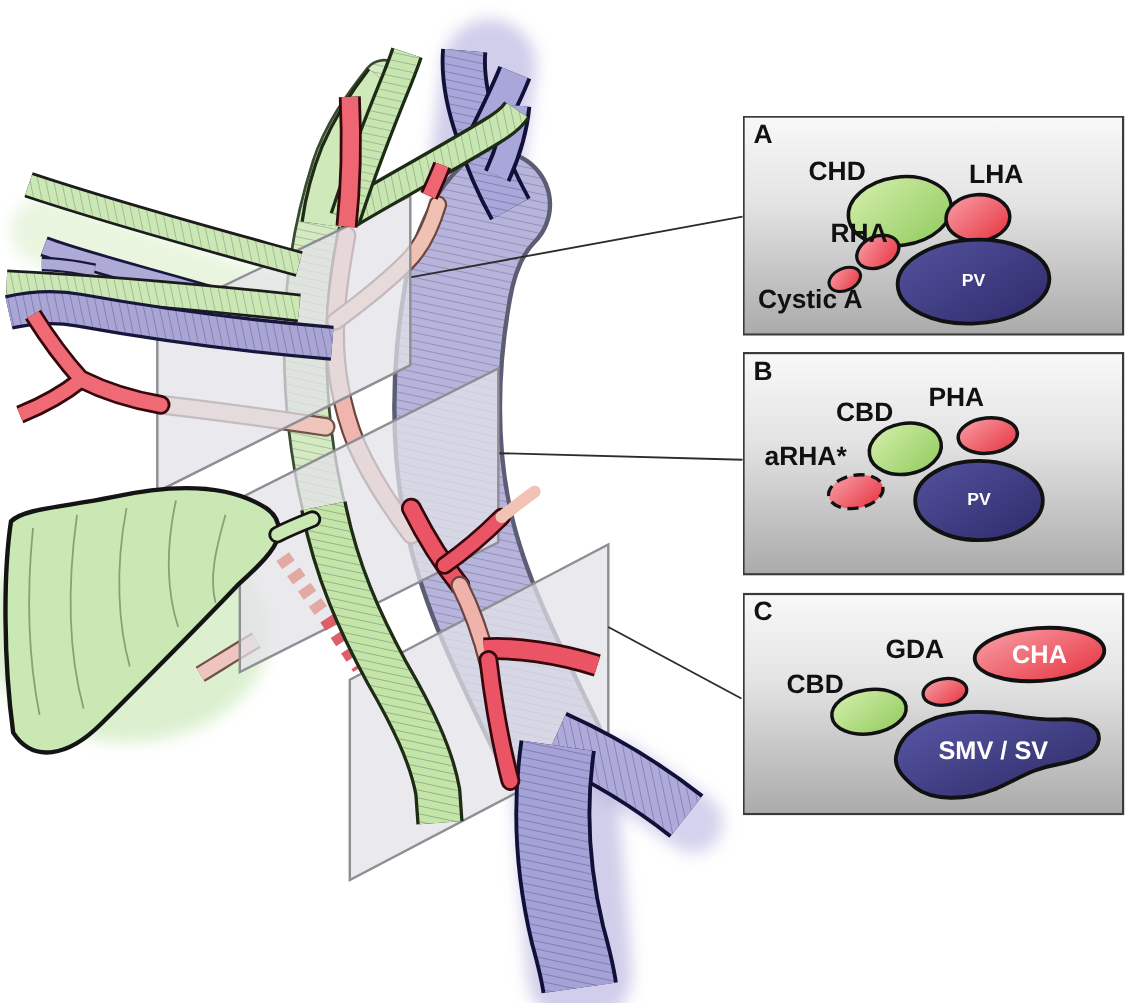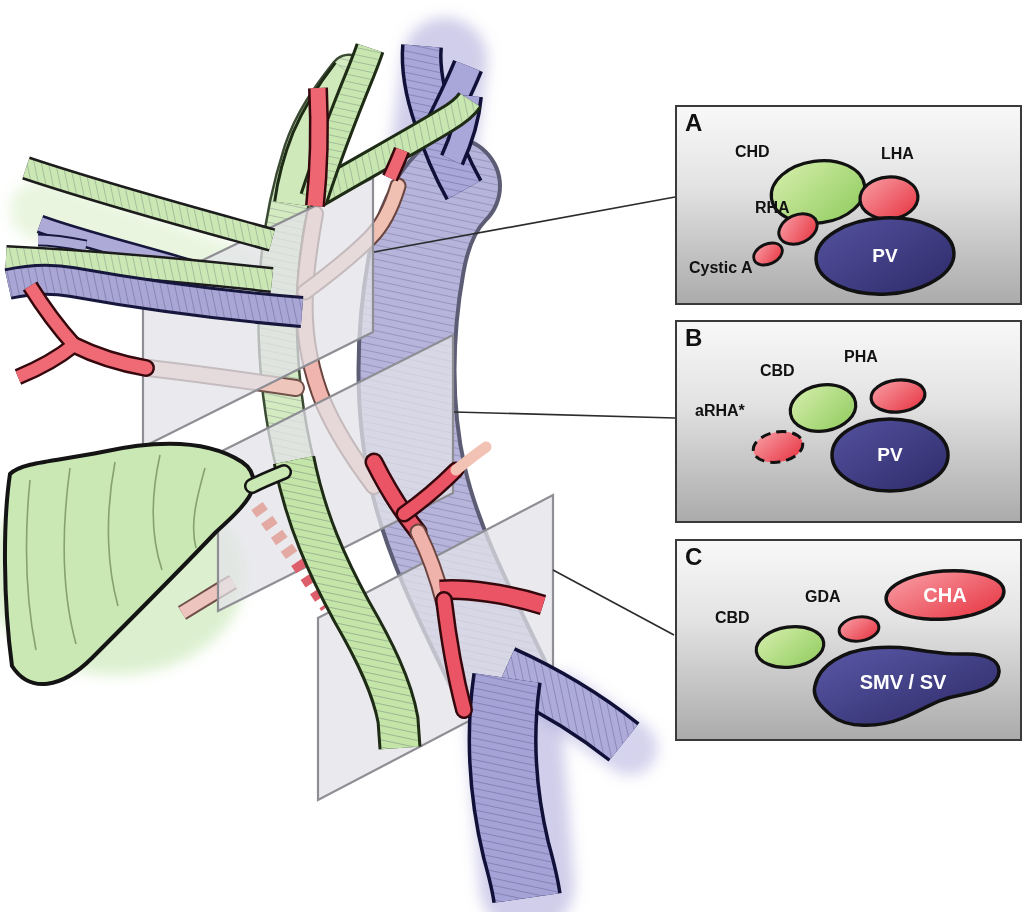--- a/index.html
+++ b/index.html
@@ -3,24 +3,24 @@
 <meta charset="utf-8">
 <style>
   html,body{margin:0;padding:0;background:#ffffff;}
   #stage{position:relative;width:1024px;height:912px;background:#ffffff;overflow:hidden;
          font-family:"Liberation Sans", sans-serif;}
   #illustration{position:absolute;left:0;top:0;}
   .panel{position:absolute;width:347px;box-sizing:border-box;border:2px solid #3a3a3a;
          background:linear-gradient(180deg,#f8f8f8 0%,#e3e3e3 40%,#ababab 100%);}
   .panel svg{position:absolute;left:0;top:0;}
   .plabel{position:absolute;left:8px;top:2px;font-size:24px;font-weight:bold;color:#111;}
-  .tag{position:absolute;font-size:16px;font-weight:bold;color:#111;white-space:nowrap;}
-  .wtag{position:absolute;font-size:19px;font-weight:bold;color:#ffffff;white-space:nowrap;
+  .tag{position:absolute;font-size:24px;font-weight:bold;color:#111;white-space:nowrap;}
+  .wtag{position:absolute;font-size:16px;font-weight:bold;color:#ffffff;white-space:nowrap;
         transform:translate(-50%,-52%);}
-  .wtag.big{font-size:20px;}
+  .wtag.big{font-size:23px;}
 </style>
 </head>
 <body>
 
 <div id="stage">
 
 <svg id="illustration" width="1024" height="912" viewBox="0 0 1024 912">
   <defs>
     <filter id="soft" x="-50%" y="-50%" width="200%" height="200%">
       <feGaussianBlur stdDeviation="7"></feGaussianBlur>
@@ -252,18 +252,18 @@
             <stop offset="1" stop-color="#2b2964"></stop>
       </linearGradient>
     </defs>
     <ellipse cx="268" cy="54" rx="59" ry="24" transform="rotate(-4 268 54)" fill="url(#rC)" stroke="#111" stroke-width="3.5"></ellipse>
     <path d="M 138,145 C 142,124 166,110 196,107 C 233,103 250,114 286,113 C 306,112 323,118 322,131 C 321,145 304,150 284,154 C 260,158 248,168 226,177 C 201,187 170,187 155,175 C 143,165 135,156 138,145 Z" fill="url(#bC)" stroke="#111" stroke-width="3.5"></path>
     <ellipse cx="113" cy="106" rx="34" ry="20" transform="rotate(-8 113 106)" fill="url(#gC)" stroke="#111" stroke-width="3.2"></ellipse>
     <ellipse cx="182" cy="88" rx="20" ry="12" transform="rotate(-8 182 88)" fill="url(#rC)" stroke="#111" stroke-width="3"></ellipse>
   </svg>
   <span class="plabel">C</span>
   <span class="tag" style="left:38px;top:68px;">CBD</span>
-  <span class="tag" style="left:128px;top:47px;">GDA</span>
+  <span class="tag" style="left:128px;top:36px;">GDA</span>
   <span class="wtag big" style="left:268px;top:55px;">CHA</span>
   <span class="wtag big" style="left:226px;top:142px;">SMV / SV</span>
 </div>
 
 </div>
 
 </body></html>

